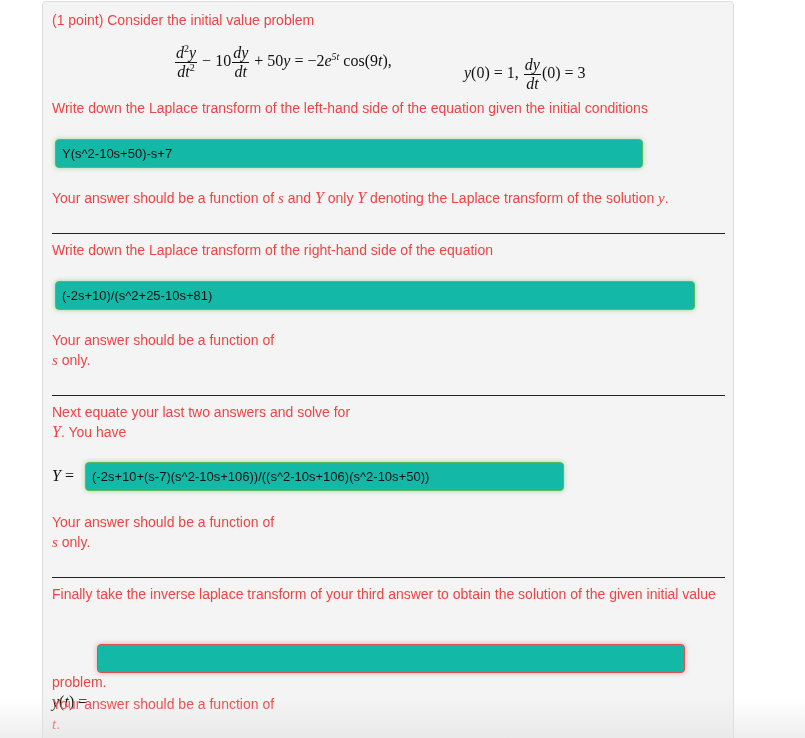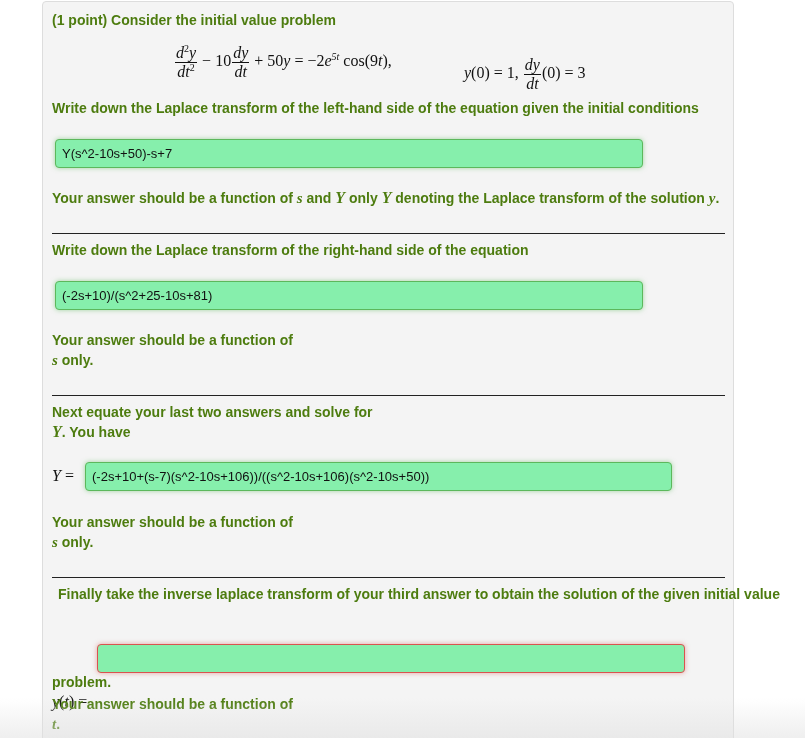--- a/index.html
+++ b/index.html
@@ -3,29 +3,29 @@
 <meta charset="utf-8">
 <style>
   html, body { margin:0; padding:0; background:#ffffff; }
   body { width:805px; height:738px; position:relative; overflow:hidden;
          font-family:"Liberation Sans", sans-serif; font-size:14px; color:#222; }
   .bottom-fade { position:absolute; left:0; right:0; bottom:0; height:40px;
          background:linear-gradient(to bottom, rgba(255,255,255,0), rgba(225,225,225,0.55)); pointer-events:none; z-index:5; }
   .panel { position:absolute; left:42px; top:1px; width:692px; height:760px;
            background:#f4f4f4; border:1px solid #dddddd; border-radius:4px; box-sizing:border-box; }
   .abs { position:absolute; white-space:nowrap; }
-  .txt { font-size:14px; line-height:20px; color:#4d7c0f;font-weight:bold; }
+  .txt { font-size:14px; line-height:20px; color:#ef4444; }
   .math { font-family:"Liberation Serif", "DejaVu Serif", serif; font-size:16px; color:#111; }
   .mi { font-family:"Liberation Serif", "DejaVu Serif", serif; font-style:italic; }
   .frac { display:inline-block; vertical-align:middle; text-align:center; margin:0 1px; }
   .frac .num { display:block; border-bottom:1px solid #111; padding:0 1px; line-height:18px;text-align:center; }
   .frac .den { display:block; line-height:18px; }
   sup { font-size:10px; line-height:0; }
   .hr { position:absolute; left:52px; width:673px; height:0; border-top:1px solid #222; }
-  .ans { position:absolute; height:29px; box-sizing:border-box; background:#86efac; border-radius:4px;
+  .ans { position:absolute; height:29px; box-sizing:border-box; background:#14b8a6; border-radius:4px;
          font-family:"Liberation Sans", sans-serif; font-size:13px; color:#111; padding:0 6px;
          line-height:27px; white-space:nowrap; overflow:hidden; }
   .ok { border:1px solid #5cb85c; box-shadow:0 0 5px rgba(92,184,92,0.55); }
   .bad { border:1px solid #d9534f; box-shadow:0 0 5px rgba(217,83,79,0.5); }
 </style>
 </head>
 <body>
 
 <div class="panel"></div>
 
@@ -54,46 +54,46 @@
 <div class="abs txt" style="left:52px; top:98px;">Write down the Laplace transform of the left-hand side of the equation given the initial conditions</div>
 <div class="ans ok" style="left:55px; top:139px; width:588px;">
   <span>Y(s^2-10s+50)-s+7</span>
 </div>
 <div class="abs txt" style="left:52px; top:188px;">
   <span>Your answer should be a function of </span><span class="mi" style="font-size:15px">s</span><span> and </span><span class="mi" style="font-size:16px">Y</span><span> only </span><span class="mi" style="font-size:16px">Y</span><span> denoting the Laplace transform of the solution </span><span class="mi" style="font-size:15px">y</span><span>.</span>
 </div>
 <div class="hr" style="top:233px;"></div>
 
 <div class="abs txt" style="left:52px; top:240px;">Write down the Laplace transform of the right-hand side of the equation</div>
-<div class="ans ok" style="left:55px; top:281px; width:588px;">
+<div class="ans ok" style="left:55px; top:281px; width:640px;">
   <span>(-2s+10)/(s^2+25-10s+81)</span>
 </div>
 <div class="abs txt" style="left:52px; top:330px;">Your answer should be a function of</div>
 <div class="abs txt" style="left:52px; top:350px;">
   <span class="mi" style="font-size:15px">s</span><span> only.</span>
 </div>
 <div class="hr" style="top:395px;"></div>
 
 <div class="abs txt" style="left:52px; top:402px;">Next equate your last two answers and solve for</div>
 <div class="abs txt" style="left:52px; top:422px;">
   <span class="mi" style="font-size:16px">Y</span><span>. You have</span>
 </div>
 <div class="abs math" style="left:52px; top:466px; line-height:20px;">
   <span class="mi">Y</span><span> =</span>
 </div>
-<div class="ans ok" style="left:85px; top:462px; width:587px;">
+<div class="ans ok" style="left:85px; top:462px; width:479px;">
   <span>(-2s+10+(s-7)(s^2-10s+106))/((s^2-10s+106)(s^2-10s+50))</span>
 </div>
 <div class="abs txt" style="left:52px; top:512px;">Your answer should be a function of</div>
 <div class="abs txt" style="left:52px; top:532px;">
   <span class="mi" style="font-size:15px">s</span><span> only.</span>
 </div>
 <div class="hr" style="top:577px;"></div>
 
-<div class="abs txt" style="left:58px; top:584px;">Finally take the inverse laplace transform of your third answer to obtain the solution of the given initial value</div>
+<div class="abs txt" style="left:52px; top:584px;">Finally take the inverse laplace transform of your third answer to obtain the solution of the given initial value</div>
 <div class="abs txt" style="left:52px; top:632px;margin-top:40px;">problem.</div>
 <div class="abs math" style="left:52px; top:648px; line-height:20px;margin-top:44px;">
   <span class="mi">y</span><span>(</span><span class="mi">t</span><span>) =</span>
 </div>
 <div class="ans bad" style="left:97px; top:644px; width:588px;">
   <span></span>
 </div>
 <div class="abs txt" style="left:52px; top:694px;">Your answer should be a function of</div>
 <div class="abs txt" style="left:52px; top:714px;">
   <span class="mi" style="font-size:15px">t</span><span>.</span>

